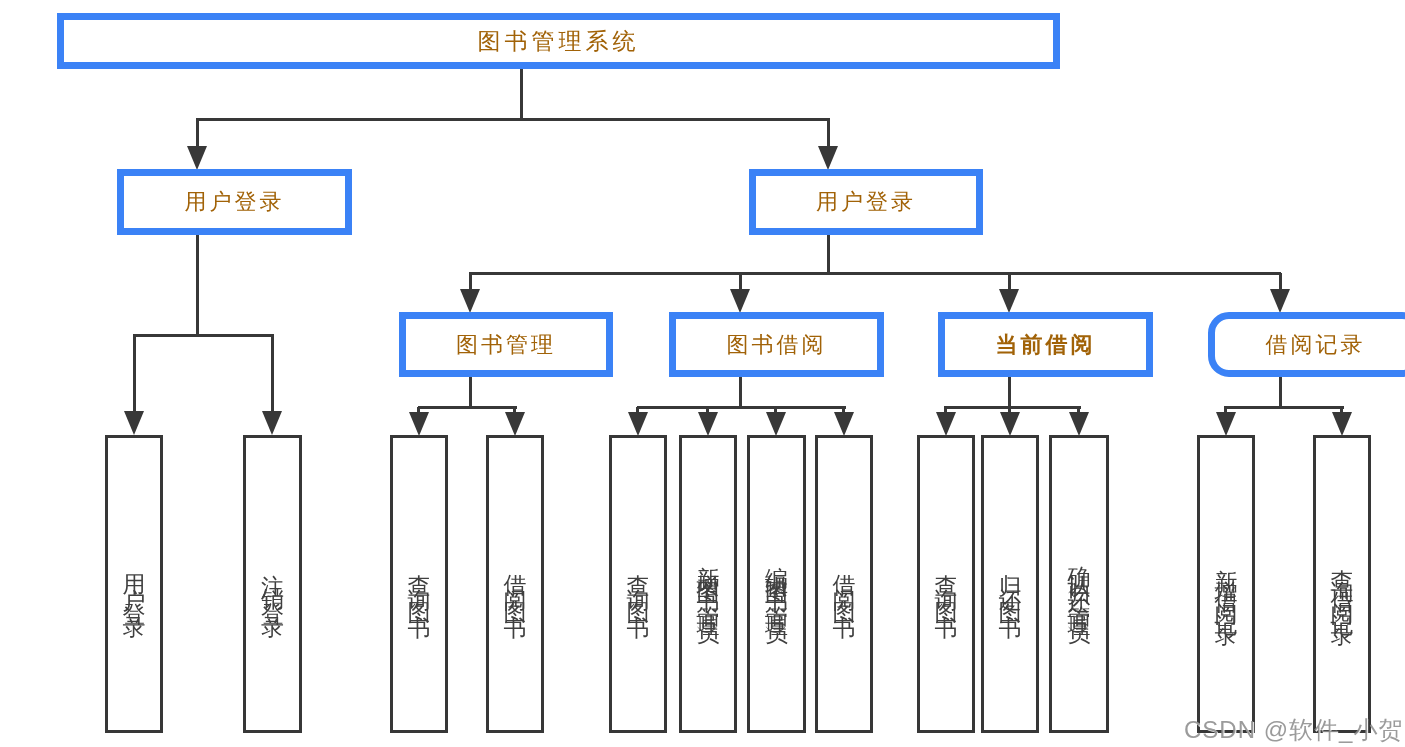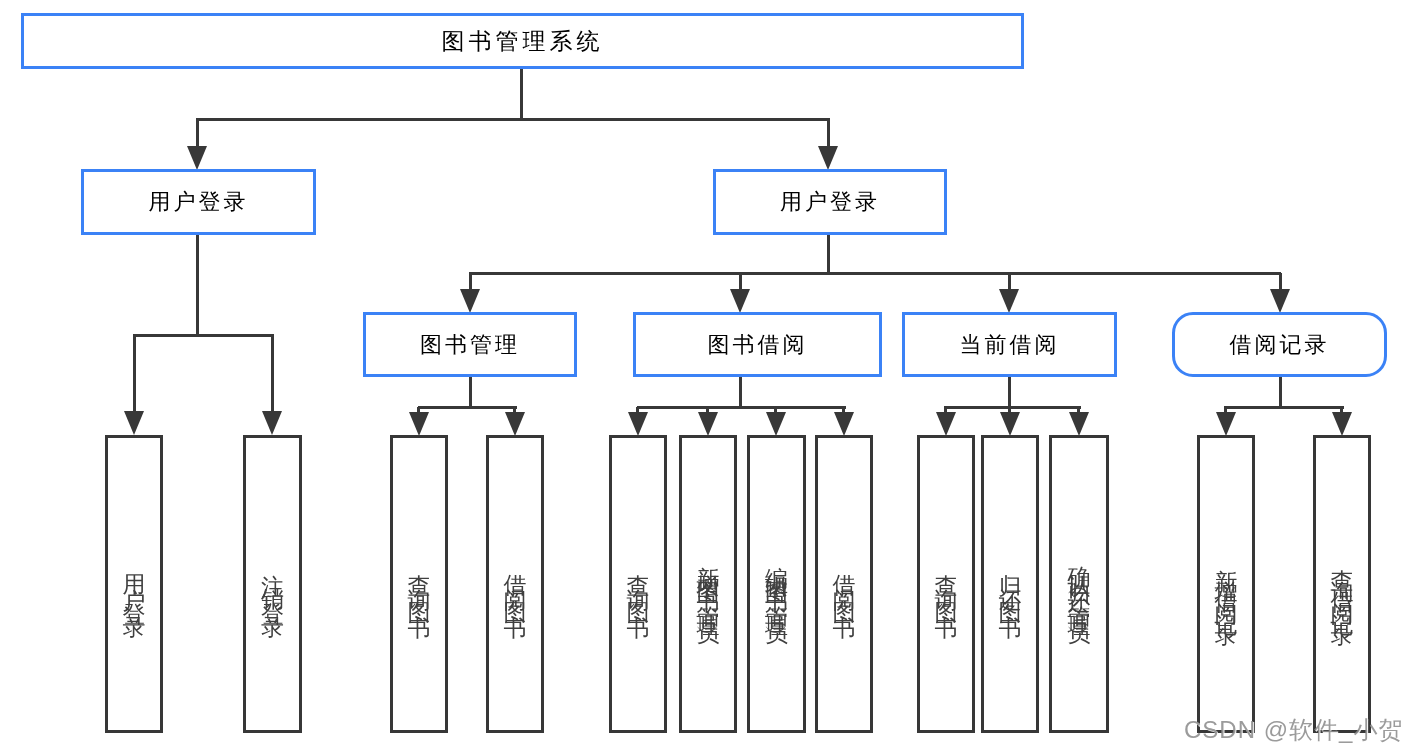--- a/index.html
+++ b/index.html
@@ -4,23 +4,23 @@
 <style>
   html,body{margin:0;padding:0;}
   body{
     width:1405px;height:747px;position:relative;overflow:hidden;
     background:#ffffff;
     font-family:"Liberation Sans","DejaVu Sans",sans-serif;
   }
   
   .hnode{
     position:absolute;box-sizing:border-box;
-    border:3px solid #3b82f6;background:#ffffff;
+    border:7px solid #3b82f6;background:#ffffff;
     display:flex;align-items:center;justify-content:center;
-    font-size:22px;letter-spacing:3px;color:#000000;
+    font-size:22px;letter-spacing:3px;color:#a16207;margin-left:36px;
   }
   .root{font-size:23px;letter-spacing:4px;}
   .leaf{
     position:absolute;box-sizing:border-box;top:435px;height:298px;
     border:3px solid #373737;background:#ffffff;
     display:flex;align-items:center;justify-content:center;
   }
   .leaf span{
     writing-mode:vertical-rl;text-orientation:mixed;
     font-size:23px;color:#3f3f3f;line-height:1;
@@ -103,22 +103,22 @@
 <div class="arr" style="left:1069px;top:412px;"></div>
 <div class="arr" style="left:1216px;top:412px;"></div>
 <div class="arr" style="left:1332px;top:412px;"></div>
 
 <div class="hnode root" style="left:21px;top:13px;width:1003px;height:56px;">图书管理系统</div>
 
 <div class="hnode" style="left:81px;top:169px;width:235px;height:66px;">用户登录</div>
 <div class="hnode" style="left:713px;top:169px;width:234px;height:66px;">用户登录</div>
 
 <div class="hnode" style="left:363px;top:312px;width:214px;height:65px;">图书管理</div>
-<div class="hnode" style="left:633px;top:312px;width:249px;height:65px;">图书借阅</div>
-<div class="hnode" style="left:902px;top:312px;width:215px;height:65px;">当前借阅</div>
+<div class="hnode" style="left:633px;top:312px;width:215px;height:65px;">图书借阅</div>
+<div class="hnode" style="left:902px;top:312px;width:215px;height:65px;font-weight:bold;">当前借阅</div>
 <div class="hnode" style="left:1172px;top:312px;width:215px;height:65px;border-radius:21px;">借阅记录</div>
 
 <div class="leaf" style="left:105px;width:58px;">
   <span class="ls4">用户登录</span>
 </div>
 <div class="leaf" style="left:243px;width:59px;">
   <span class="ls4">注销登录</span>
 </div>
 
 <div class="leaf" style="left:390px;width:58px;">

